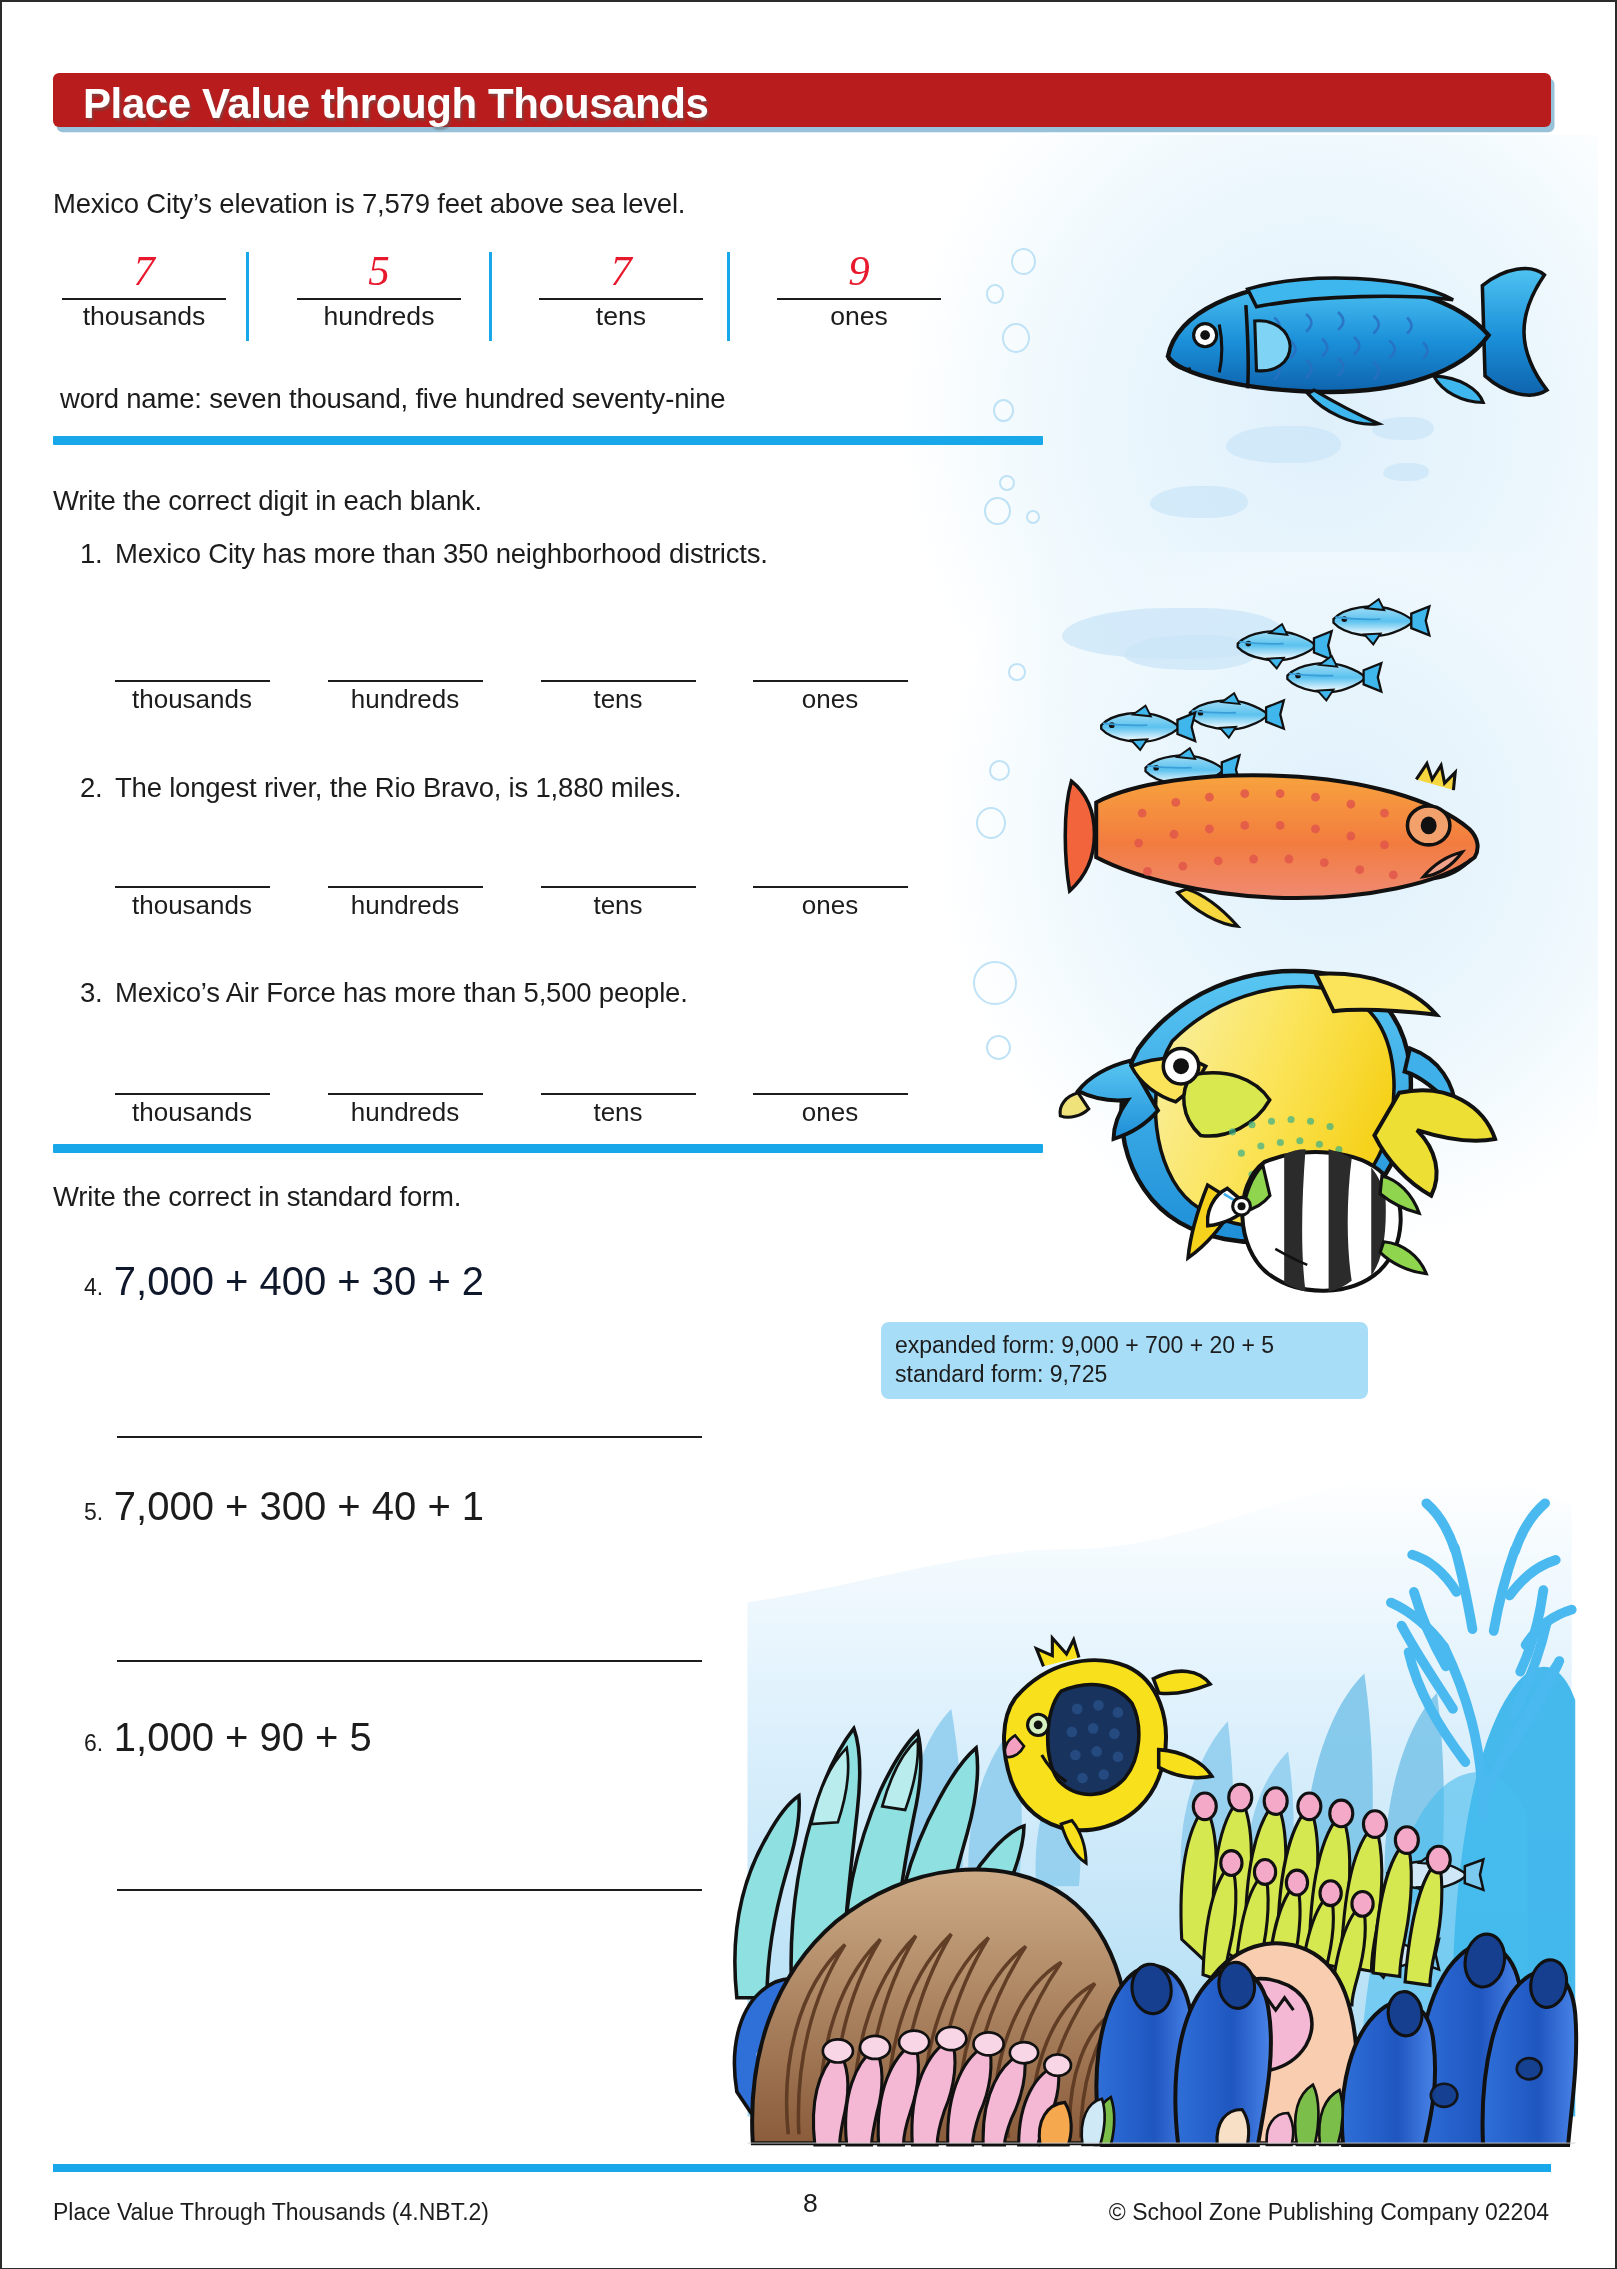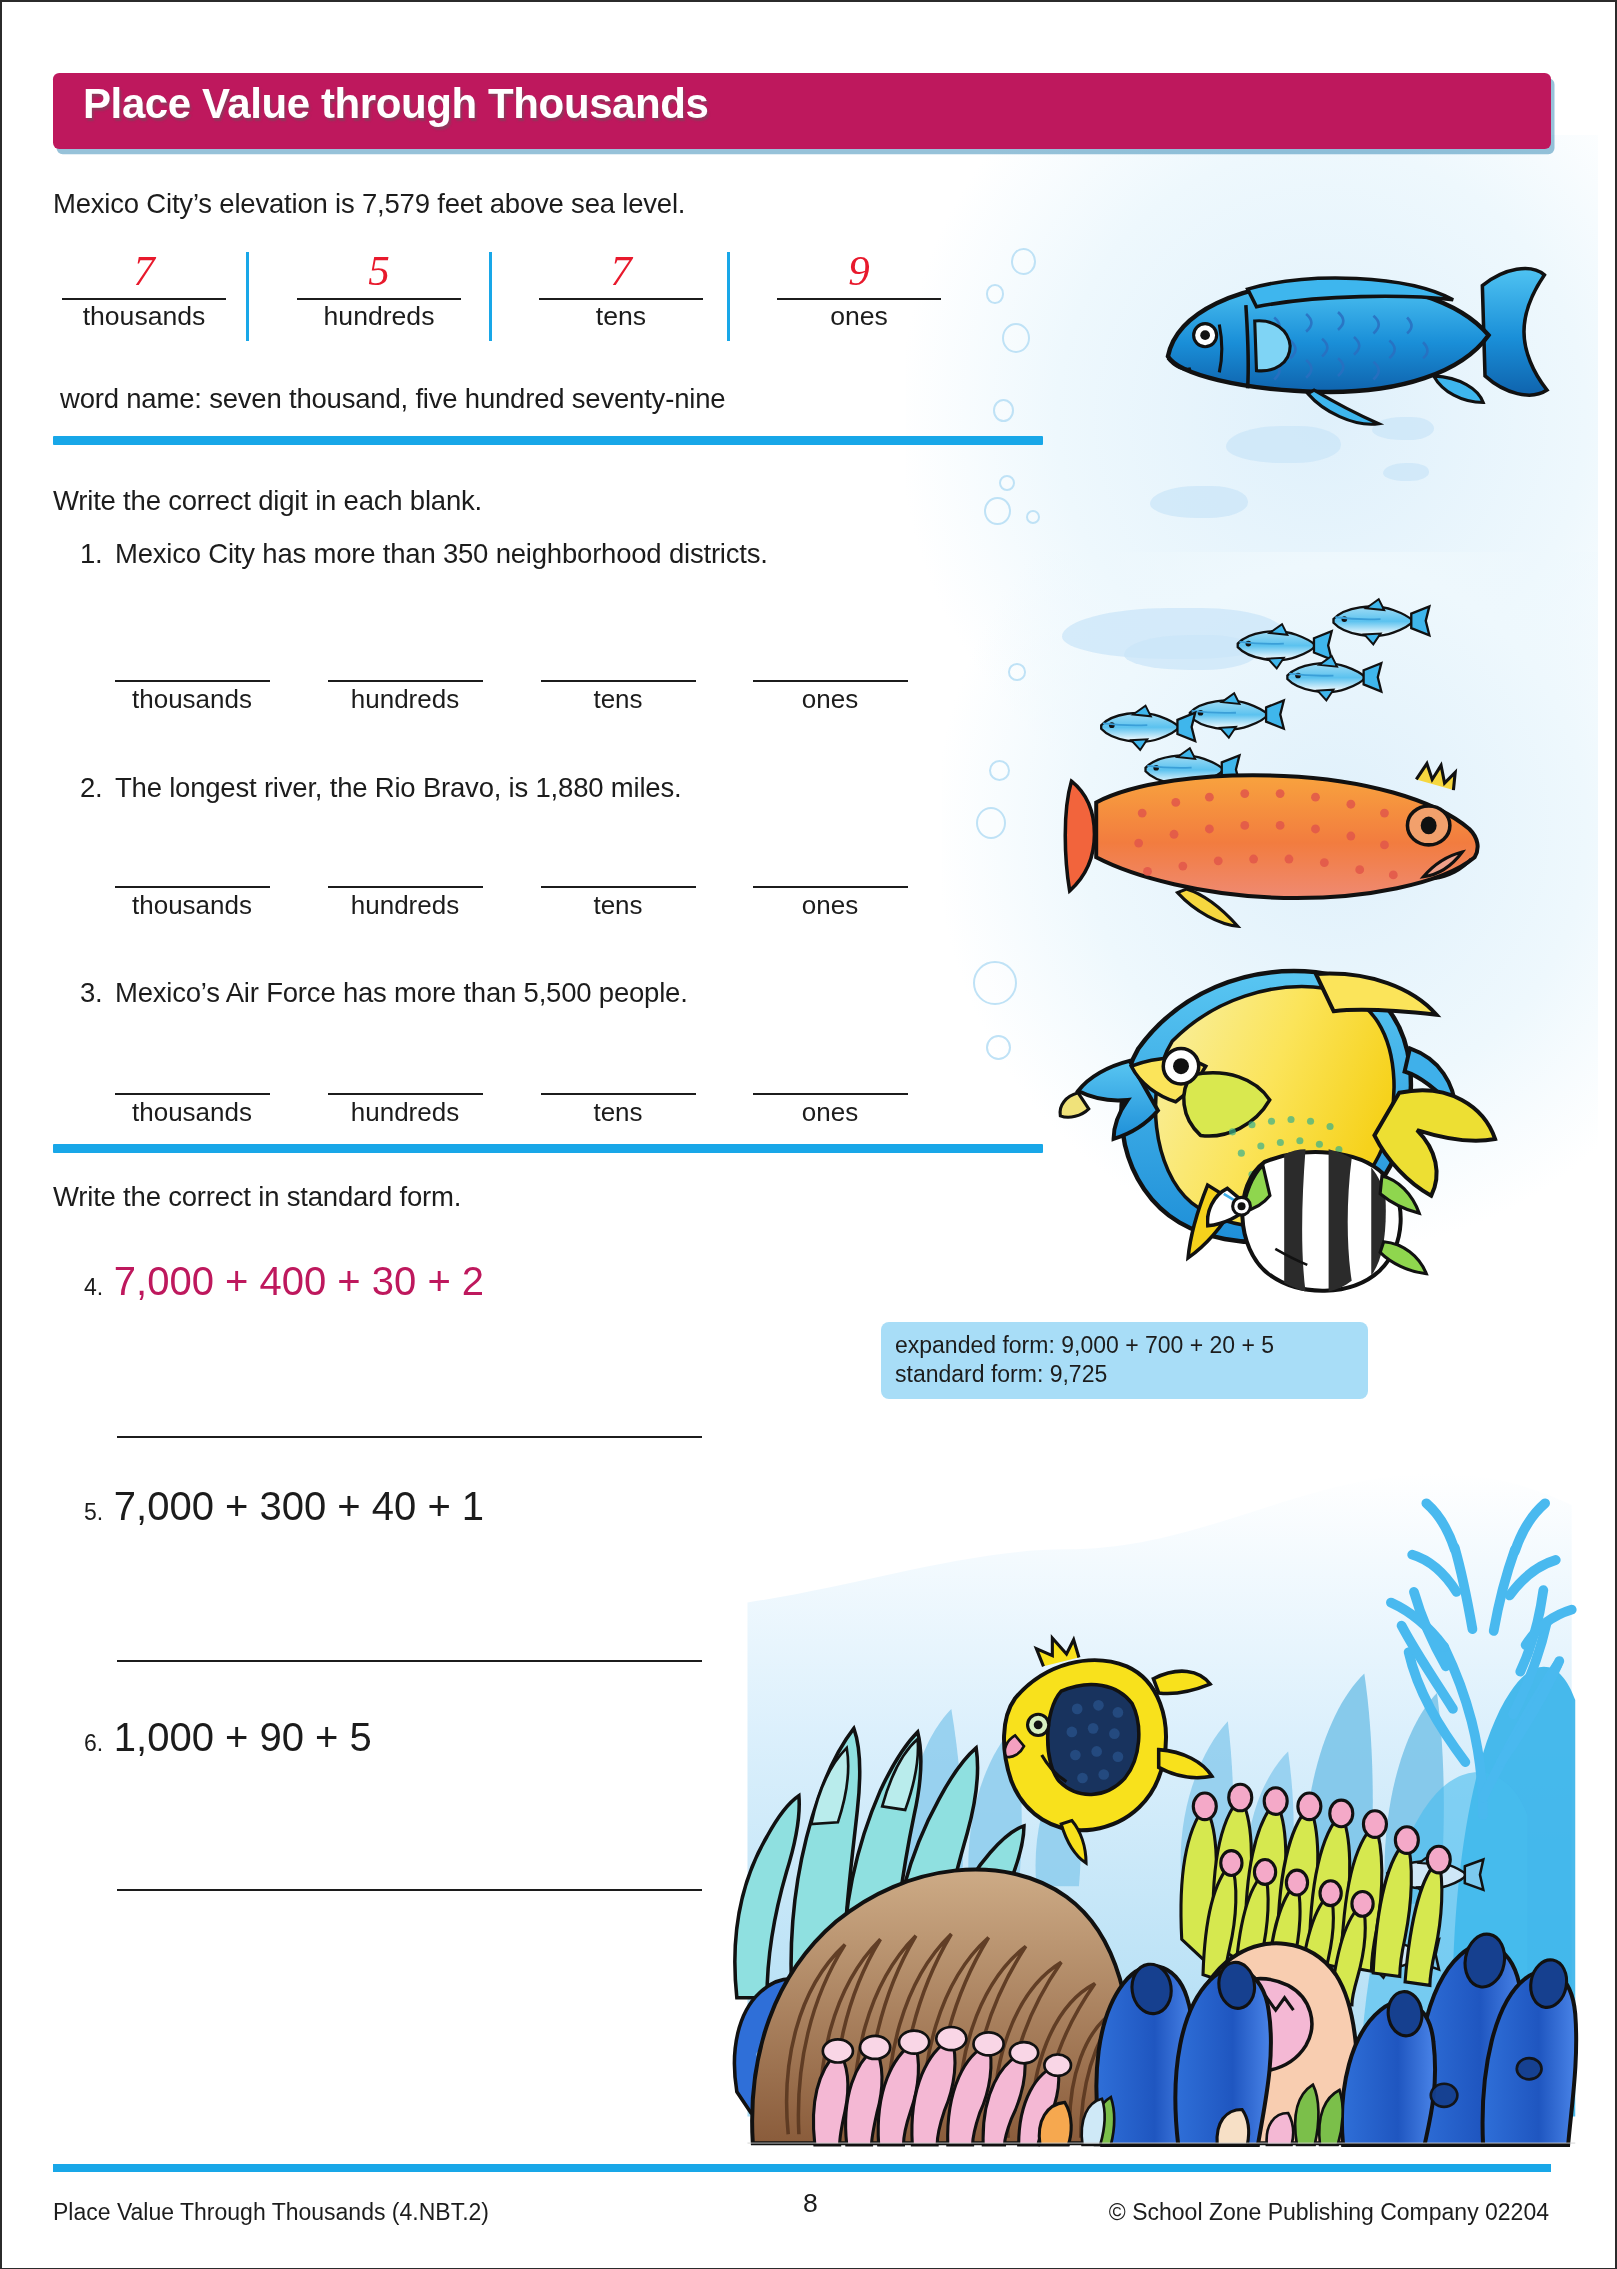--- a/index.html
+++ b/index.html
@@ -17,22 +17,22 @@
     border: 2.7px solid #2b2b2b;
     overflow: hidden;
   }
 
   
   .title-bar {
     position: absolute;
     left: 51px;
     top: 71px;
     width: 1498px;
-    height: 76px;
-    background: #be185d;
+    height: 54px;
+    background: #b91c1c;
     border-radius: 6.2px;
     box-shadow: 3.5px 5.3px 0 rgba(25,120,170,0.45);
   }
   .title-text {
     position: absolute;
     left: 30px;
     top: 7px;
     font-size: 42px;
     font-weight: bold;
     color: #ffffff;
@@ -719,21 +719,21 @@
       <div class="bl-line"></div>
       <div class="bl-label">ones</div>
     </div>
   </div>
 
   <div class="rule-blue" style="left:51px; top:1142px; width:990px;"></div>
 
   <div class="body-text" style="left:51px; top:1179px;">Write the correct in standard form.</div>
 
   <div style="position:absolute; left:82px; top:1257px; white-space:nowrap;">
-    <span class="bold" style="font-size:23px; color:#1c1c1c;">4.</span><span style="font-size:40px; color:#be185d; padding-left:10.6px;">7,000 + 400 + 30 + 2</span>
+    <span class="bold" style="font-size:23px; color:#1c1c1c;">4.</span><span style="font-size:40px; color:#0f172a; padding-left:10.6px;">7,000 + 400 + 30 + 2</span>
   </div>
   <div class="long-line" style="left:115px; top:1434px;"></div>
 
   <div style="position:absolute; left:82px; top:1482px; white-space:nowrap;">
     <span class="bold" style="font-size:23px; color:#1c1c1c;">5.</span><span style="font-size:40px; color:#1c1c1c; padding-left:10.6px;">7,000 + 300 + 40 + 1</span>
   </div>
   <div class="long-line" style="left:115px; top:1658px;"></div>
 
   <div style="position:absolute; left:82px; top:1713px; white-space:nowrap;">
     <span class="bold" style="font-size:23px; color:#1c1c1c;">6.</span><span style="font-size:40px; color:#1c1c1c; padding-left:10.6px;">1,000 + 90 + 5</span>

